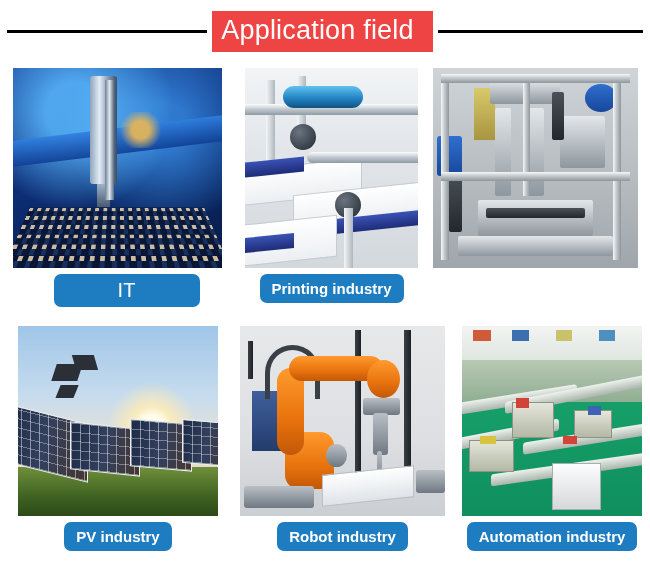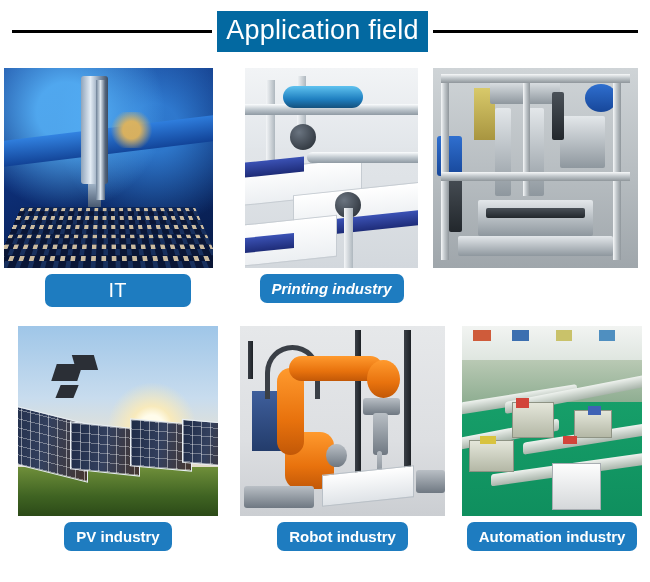--- a/index.html
+++ b/index.html
@@ -26,25 +26,25 @@
     justify-content: center;
   }
   .rule {
     height: 3px;
     background: #000000;
     flex: 0 0 auto;
   }
   .rule-left  { width: 200px; margin-right: 5px; }
   .rule-right { width: 205px; margin-left: 5px; }
   .title-badge {
-    background: #0369a1;
+    background: #ef4444;
     color: #ffffff;
     font-size: 27px;
     line-height: 1;
-    padding: 6px 9px 8px 9px;
+    padding: 6px 19px 8px 9px;
     letter-spacing: 0.2px;
     white-space: nowrap;
     flex: 0 0 auto;
   }
 
   
   .grid {
     position: absolute;
     left: 0;
     top: 62px;
@@ -339,21 +339,21 @@
 <div class="header">
   <div class="rule rule-left"></div>
   <div class="title-badge">Application field</div>
   <div class="rule rule-right"></div>
 </div>
 
 <div class="grid">
 
   <div class="row row-1">
 
-    <div class="cell" style="left:4px; width:227px;">
+    <div class="cell" style="left:13px; width:227px;">
       <div class="cell-photo" style="width:209px; height:200px;">
         <div class="art it-bg">
           <div class="it-gantry"></div>
           <div class="it-head"></div>
           <div class="it-nozzle"></div>
           <div class="it-glow"></div>
           <div class="it-board">
             <div class="it-strip" style="top:2%;"></div>
             <div class="it-dark" style="top:8%;"></div>
             <div class="it-strip" style="top:17%;"></div>
@@ -387,21 +387,21 @@
           <div class="pr-navy" style="left:-6%; width:40%; top:46%;"></div>
           <div class="pr-sheet" style="left:28%; width:78%; top:60%; height:16%;"></div>
           <div class="pr-navy" style="left:52%; width:56%; top:73%;"></div>
           <div class="pr-sheet" style="left:-6%; width:58%; top:76%; height:20%;"></div>
           <div class="pr-navy" style="left:-6%; width:34%; top:84%;"></div>
           <div class="pr-knob" style="left:52%; top:62%;"></div>
           <div class="pr-post" style="left:57%; top:70%; height:30%;"></div>
           <div class="pr-bar" style="top:42%; left:36%; right:-8%;"></div>
         </div>
       </div>
-      <div class="cell-label-wrap" style="top:212px;font-style:italic;">
+      <div class="cell-label-wrap" style="top:212px;">
         <div class="pill">Printing industry</div>
       </div>
     </div>
 
     <div class="cell" style="left:433px; width:205px;">
       <div class="cell-photo" style="width:205px; height:200px;">
         <div class="art au-bg">
           <div class="au-blue" style="left:2%; top:34%; width:12%; height:20%;"></div>
           <div class="au-blue" style="left:74%; top:8%; width:16%; height:14%; border-radius:50%;"></div>
           <div class="au-yellow" style="left:20%; top:10%; width:10%; height:26%;"></div>

